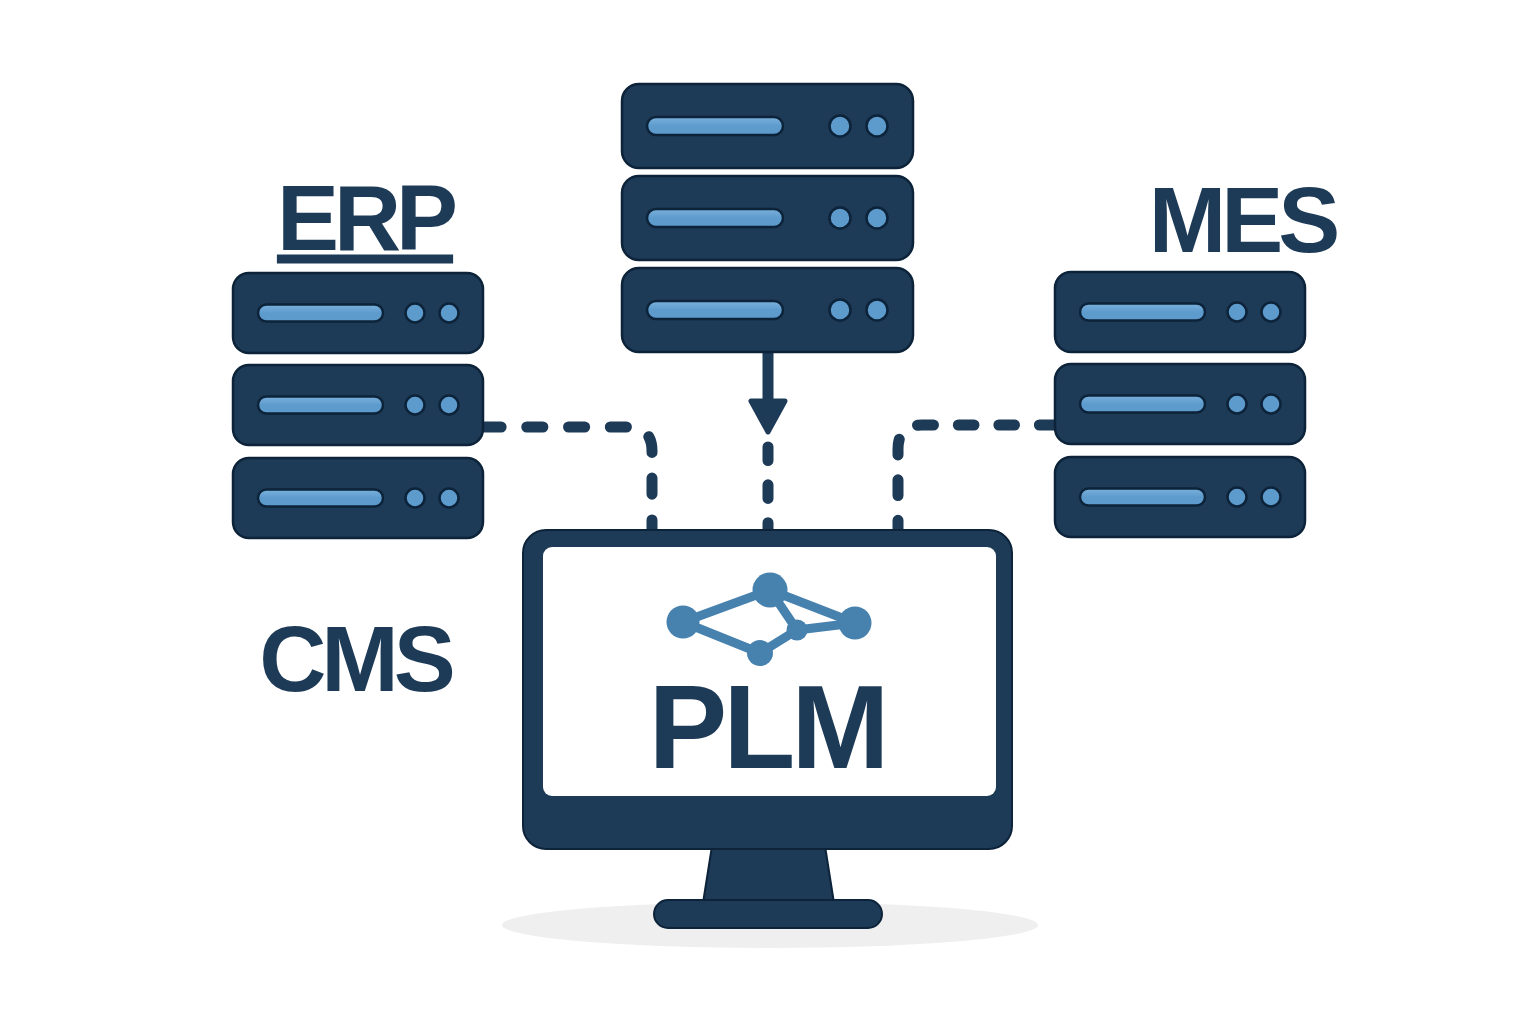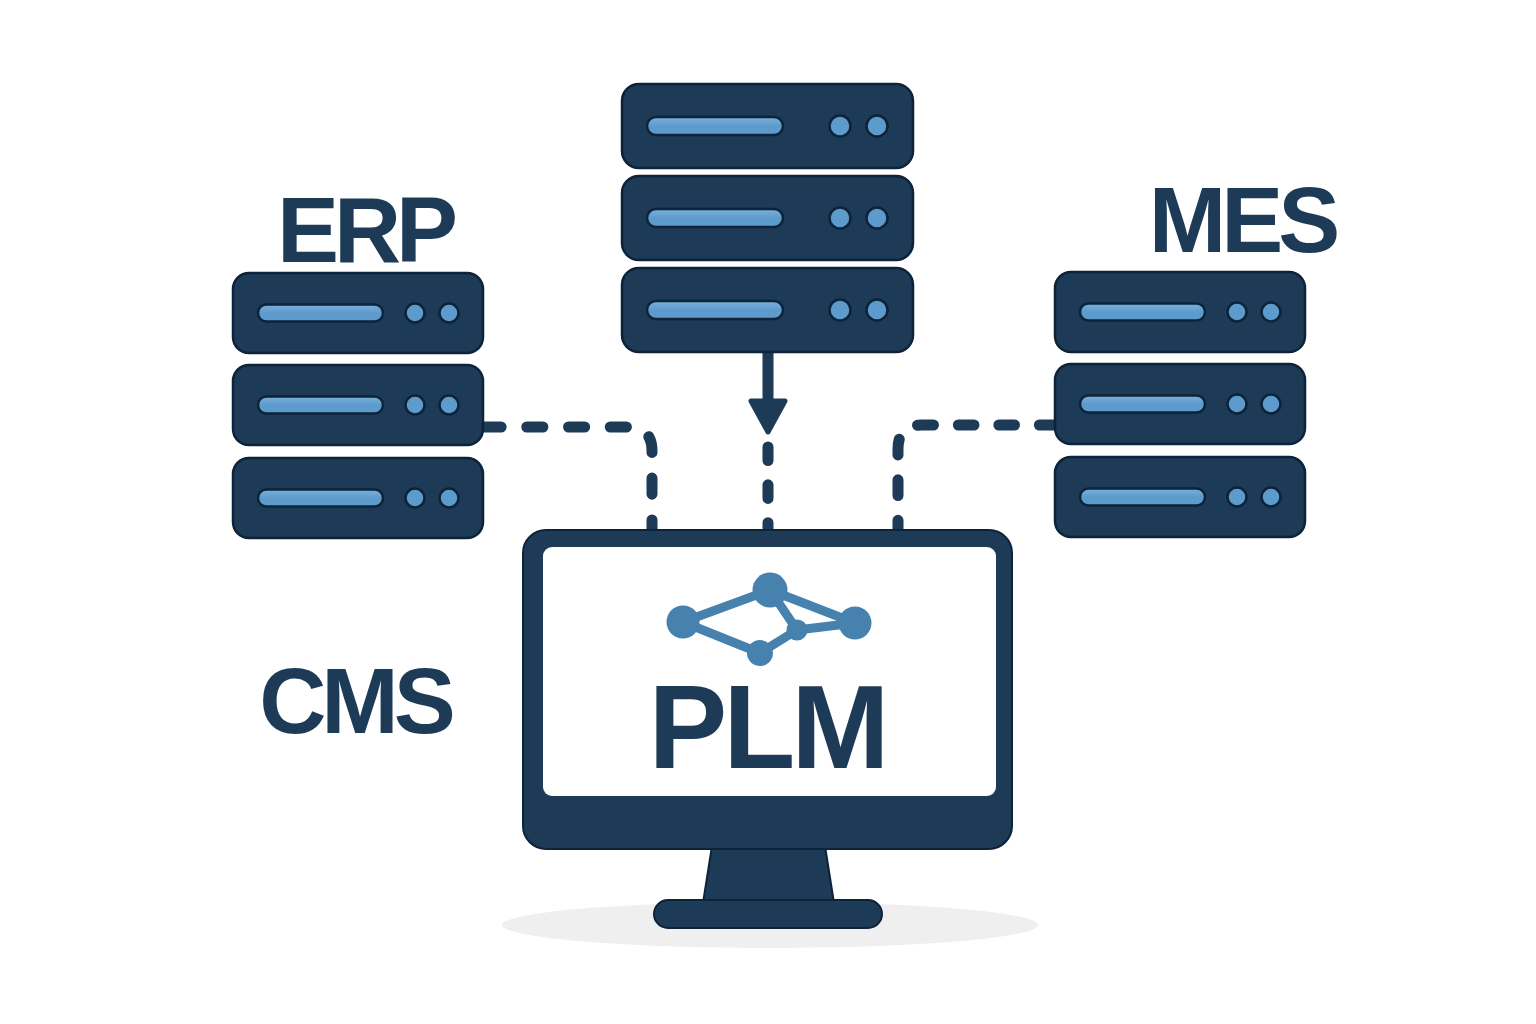--- a/index.html
+++ b/index.html
@@ -118,18 +118,18 @@
         <line class="net-edge" x1="760" y1="653" x2="797" y2="630"></line>
         <circle class="net-node" cx="770" cy="590" r="17.5"></circle>
         <circle class="net-node" cx="683" cy="622" r="16.5"></circle>
         <circle class="net-node" cx="855" cy="623" r="16.5"></circle>
         <circle class="net-node" cx="760" cy="653" r="13"></circle>
         <circle class="net-node" cx="797" cy="630" r="10.5"></circle>
       </g>
     </g>
   </svg>
 
-  <div class="sys-label" style="left:365px; top:230px;">ERP</div>
+  <div class="sys-label" style="left:365px; top:218px;text-decoration:underline;">ERP</div>
   <div class="sys-label" style="left:1242px; top:220px;">MES</div>
-  <div class="sys-label" style="left:355px; top:701px;">CMS</div>
+  <div class="sys-label" style="left:355px; top:659px;">CMS</div>
   <div class="sys-label plm-label" style="left:767px; top:727px;">PLM</div>
 
 </div>
 
 </body></html>

